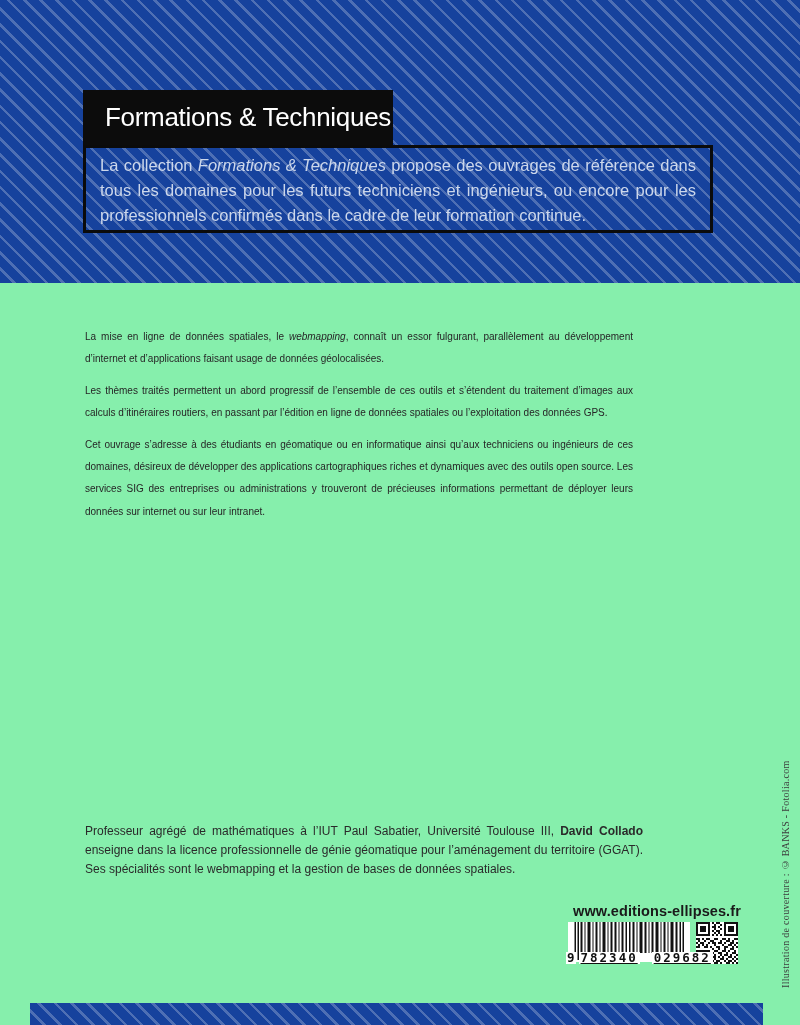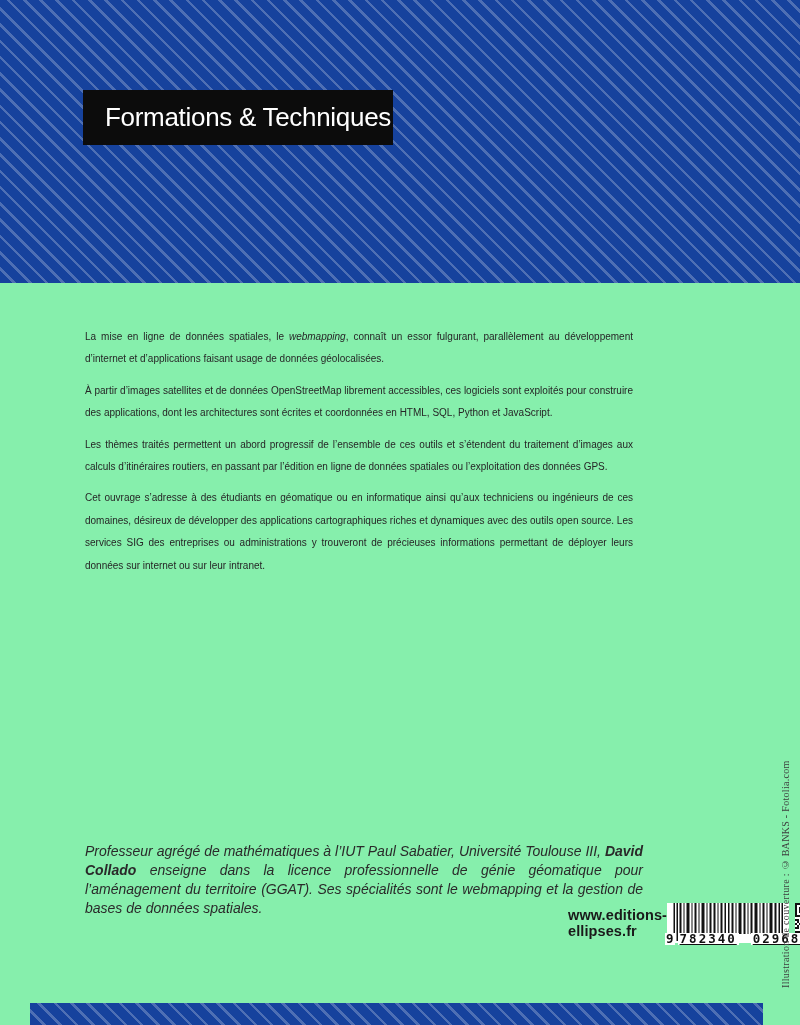--- a/index.html
+++ b/index.html
@@ -53,30 +53,29 @@
   
   .main-text{
     position:absolute;left:85px;top:326px;width:548px;
     color:#262626;
     font-size:10px;line-height:22.4px;
     text-align:justify;
   }
   .main-text p{margin:0 0 9px 0;}
   
   .author-bio{
-    position:absolute;left:85px;top:842px;width:558px;
+    position:absolute;left:85px;top:822px;width:558px;
     color:#2a2a2a;
-    font-style:italic;
-    font-size:14px;line-height:19px;
+    font-size:12px;line-height:19px;
     text-align:justify;
   }
   
   .commerce{
     position:absolute;left:568px;top:903px;width:178px;
-    display:flex;flex-direction:row;align-items:center;
+    display:flex;flex-direction:column;align-items:center;
   }
   .website{
     font-weight:bold;font-size:14.5px;color:#1a1a1a;
     letter-spacing:0.1px;
     margin-bottom:3px;
     align-self:center;
   }
   .codes-row{display:flex;align-items:flex-start;width:100%;}
   .barcode{
     position:relative;width:122px;height:40px;background:#fff;
@@ -110,25 +109,25 @@
 <body>
 
 <div class="cover">
 
   <div class="top-band striped-blue">
 
     <div class="series-banner">
       <span>Formations &amp; Techniques</span>
     </div>
 
+    <div class="collection-box">La collection <i>Formations &amp; Techniques</i> propose des ouvrages de référence dans tous les domaines pour les futurs techniciens et ingénieurs, ou encore pour les professionnels confirmés dans le cadre de leur formation continue.</div>
   </div>
 
   <div class="main-text">
     <p>La mise en ligne de données spatiales, le <i>webmapping</i>, connaît un essor fulgurant, parallèlement au développement d’internet et d’applications faisant usage de données géolocalisées.</p>
-    <p>À partir d’images satellites et de données OpenStreetMap librement accessibles, ces logiciels sont exploités pour construire des applications, dont les architectures sont écrites et coordonnées en HTML, SQL, Python et JavaScript.</p>
     <p>Les thèmes traités permettent un abord progressif de l’ensemble de ces outils et s’étendent du traitement d’images aux calculs d’itinéraires routiers, en passant par l’édition en ligne de données spatiales ou l’exploitation des données GPS.</p>
     <p>Cet ouvrage s’adresse à des étudiants en géomatique ou en informatique ainsi qu’aux techniciens ou ingénieurs de ces domaines, désireux de développer des applications cartographiques riches et dynamiques avec des outils open source. Les services SIG des entreprises ou administrations y trouveront de précieuses informations permettant de déployer leurs données sur internet ou sur leur intranet.</p>
   </div>
 
   <div class="author-bio">Professeur agrégé de mathématiques à l’IUT Paul Sabatier, Université Toulouse III, <b>David Collado</b> enseigne dans la licence professionnelle de génie géomatique pour l’aménagement du territoire (GGAT). Ses spécialités sont le webmapping et la gestion de bases de données spatiales.</div>
 
   <div class="commerce">
     <div class="website">www.editions-ellipses.fr</div>
     <div class="codes-row">
       <div class="barcode">

